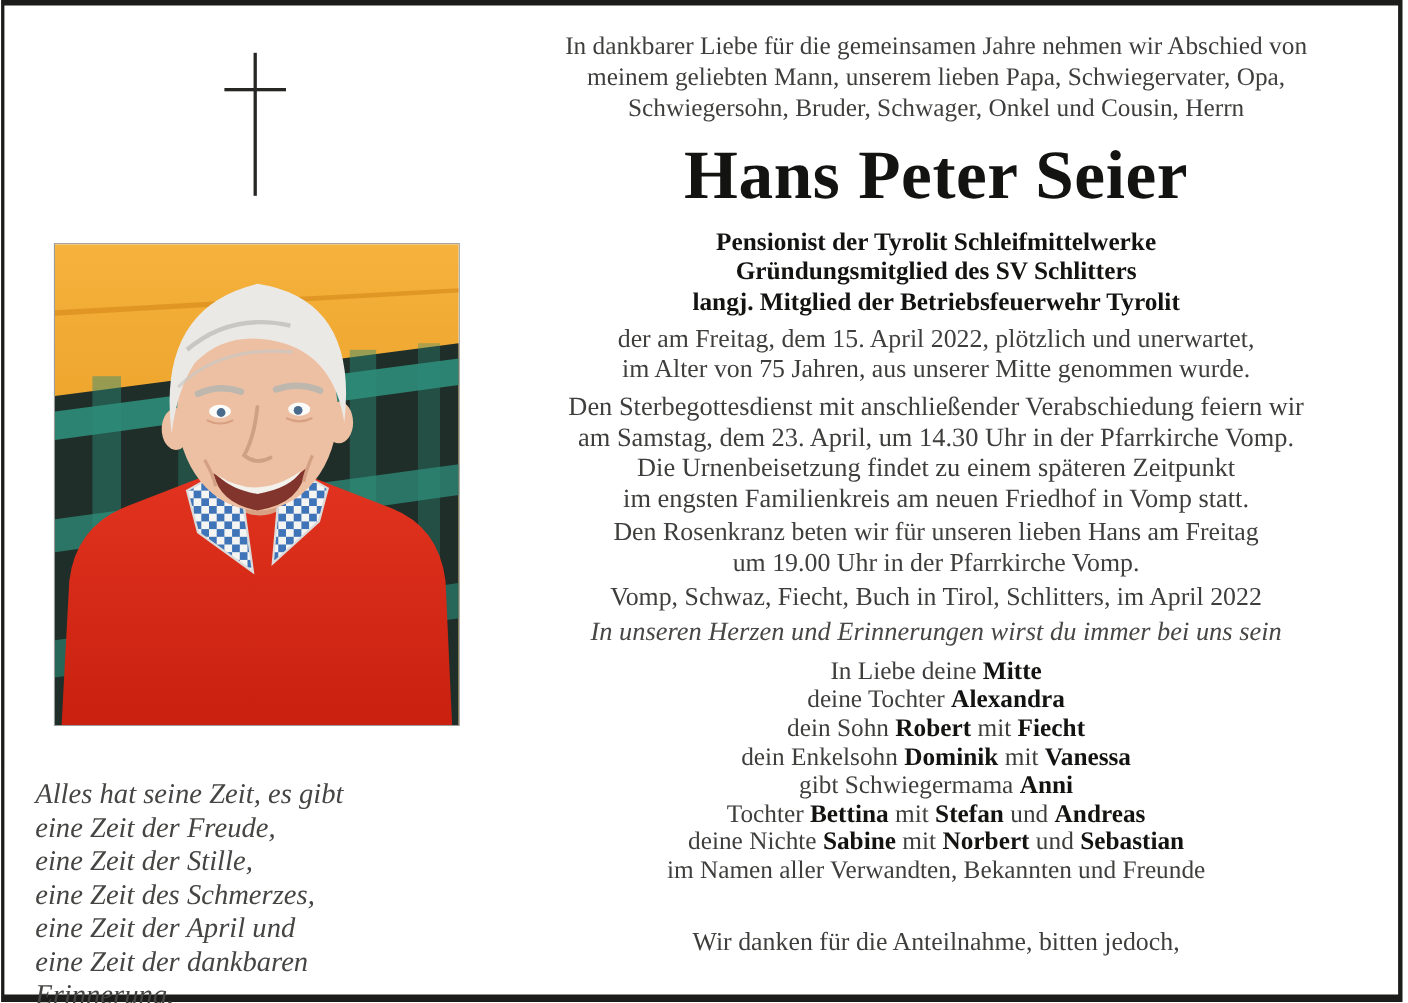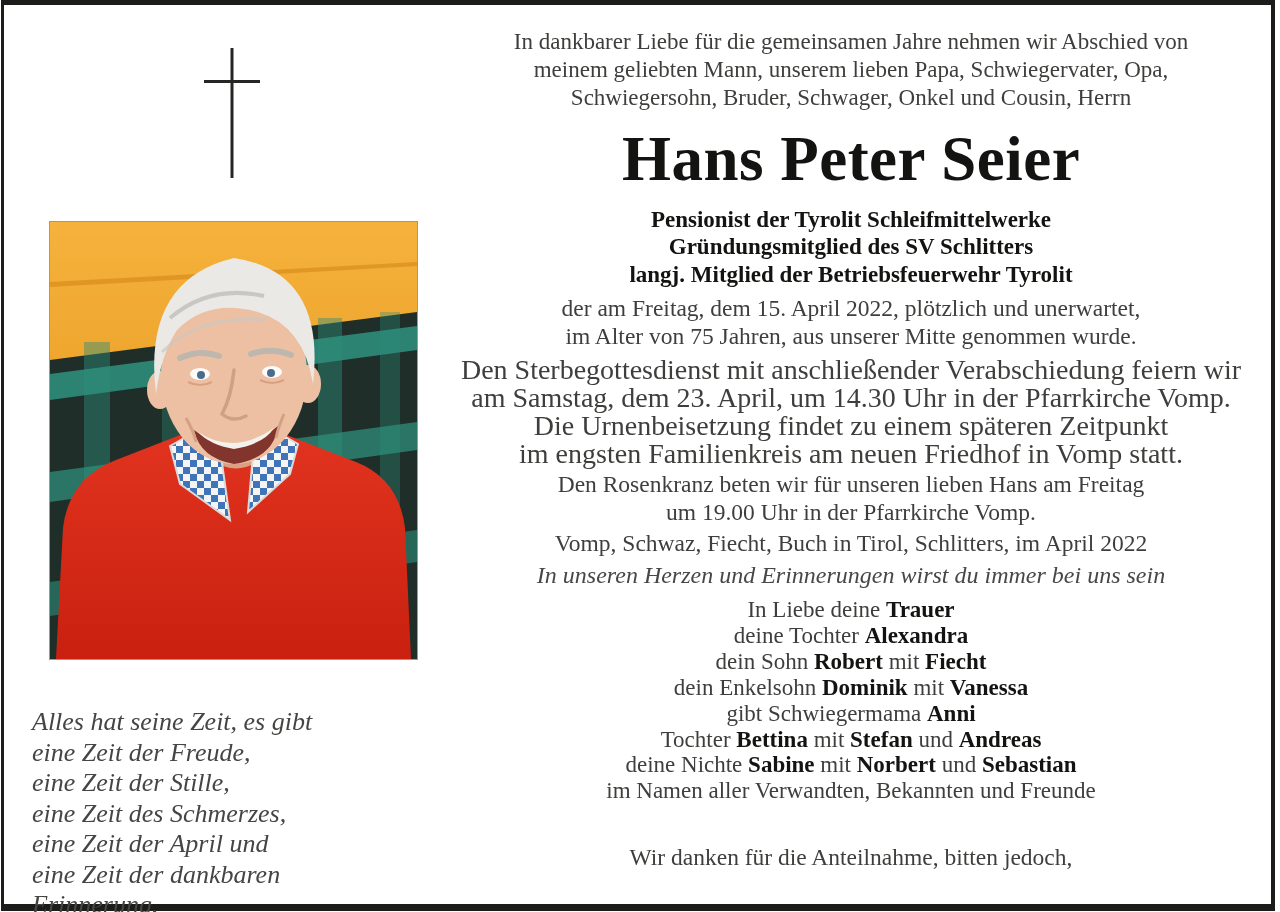--- a/index.html
+++ b/index.html
@@ -17,21 +17,21 @@
   .poem{position:absolute;left:28px;top:674px;width:404px;text-align:left;
         font-style:italic;font-size:26px;line-height:30.5px;color:#454543;margin-top:28px;}
 
   
   .right-col{position:absolute;left:436px;top:0;width:822px;text-align:center;}
   .block{position:absolute;left:0;right:0;}
   .intro{top:23px;font-size:23px;line-height:28.2px;}
   .deceased-name{top:116px;font-size:63px;line-height:76px;font-weight:700;color:var(--ink-strong);letter-spacing:0.5px;}
   .titles{top:201px;font-size:23px;line-height:27.4px;font-weight:700;color:var(--ink-strong);}
   .death{top:289px;font-size:23.5px;line-height:28px;}
-  .service{top:351px;font-size:28px;line-height:28px;}
+  .service{top:351px;font-size:24px;line-height:28px;}
   .rosary{top:465px;font-size:23.5px;line-height:28px;}
   .places{top:524px;font-size:23.5px;line-height:28px;}
   .memory{top:556px;font-size:24px;line-height:28px;font-style:italic;color:#49494venir7;}
   .memory{color:#474745;}
   .family{top:592px;font-size:23px;line-height:25.9px;}
   .closing{top:838px;font-size:23.5px;line-height:28.4px;}
   .family .b,.b{font-weight:700;color:var(--ink-strong);}
   .family .r{font-weight:400;}
 </style>
 </head>
@@ -153,21 +153,21 @@
     <div class="block rosary">
       <div>Den Rosenkranz beten wir für unseren lieben Hans am Freitag</div>
       <div>um 19.00 Uhr in der Pfarrkirche Vomp.</div>
     </div>
 
     <div class="block places">Vomp, Schwaz, Fiecht, Buch in Tirol, Schlitters, im April 2022</div>
 
     <div class="block memory">In unseren Herzen und Erinnerungen wirst du immer bei uns sein</div>
 
     <div class="block family">
-      <div><span class="r">In Liebe deine </span><span class="b">Trauer</span></div>
+      <div><span class="r">In Liebe deine </span><span class="b">Mitte</span></div>
       <div><span class="r">deine Tochter </span><span class="b">Alexandra</span></div>
       <div><span class="r">dein Sohn </span><span class="b">Robert</span><span class="r"> mit </span><span class="b">Fiecht</span></div>
       <div><span class="r">dein Enkelsohn </span><span class="b">Dominik</span><span class="r"> mit </span><span class="b">Vanessa</span></div>
       <div><span class="r">gibt Schwiegermama </span><span class="b">Anni</span></div>
       <div><span class="r">Tochter </span><span class="b">Bettina</span><span class="r"> mit </span><span class="b">Stefan</span><span class="r"> und </span><span class="b">Andreas</span></div>
       <div><span class="r">deine Nichte </span><span class="b">Sabine</span><span class="r"> mit </span><span class="b">Norbert</span><span class="r"> und </span><span class="b">Sebastian</span></div>
       <div><span class="r">im Namen aller Verwandten, Bekannten und Freunde</span></div>
     </div>
 
     <div class="block closing">

